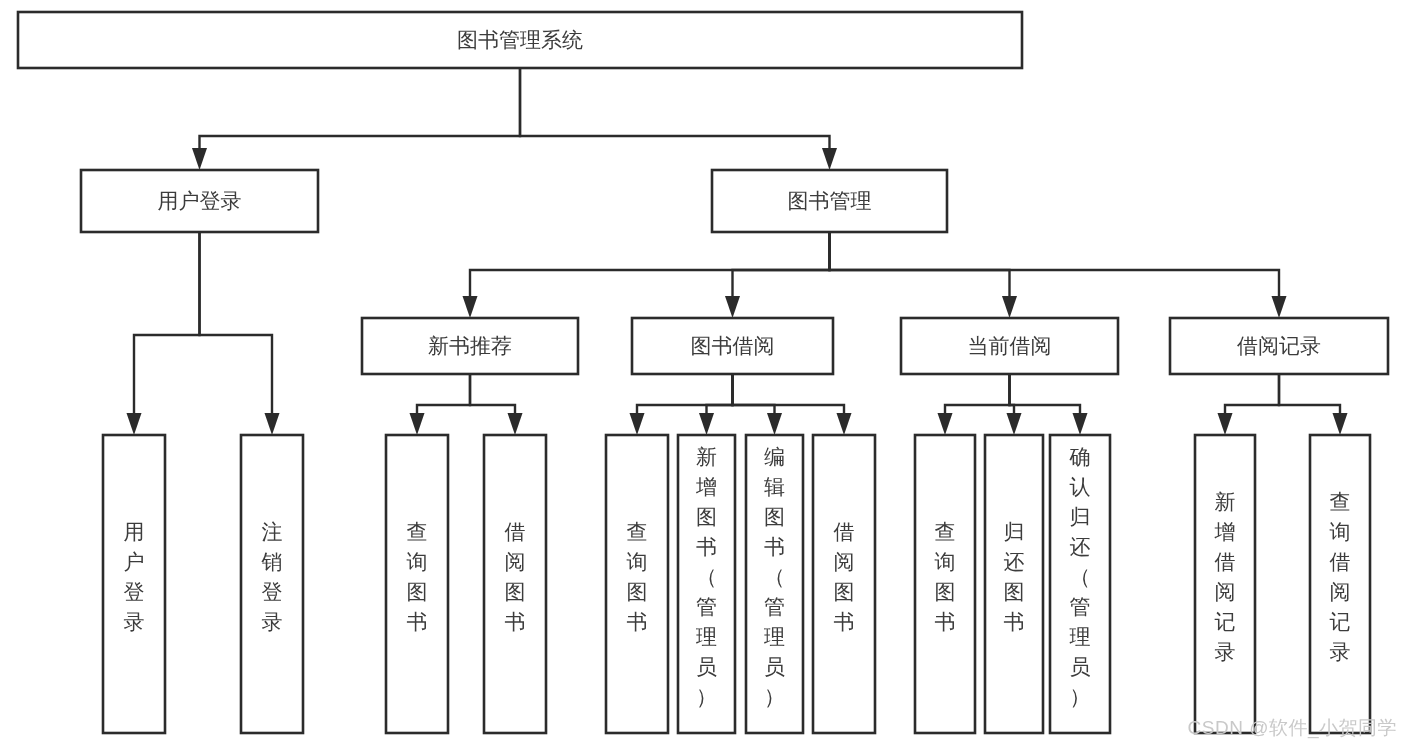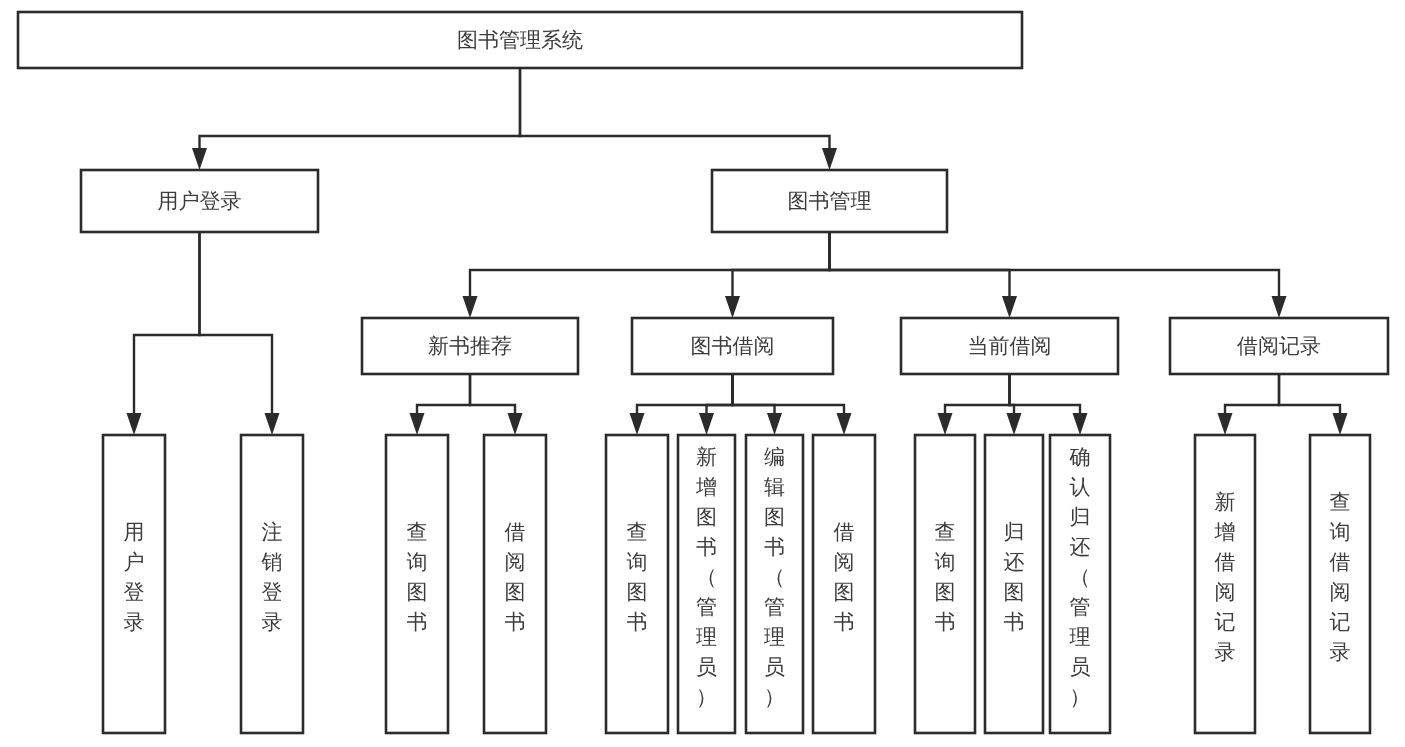--- a/index.html
+++ b/index.html
@@ -225,13 +225,14 @@
         <g>
           <rect class="node-box" x="1195" y="435" width="60" height="298"></rect>
           <text class="node-label-v" x="1225" y="0"><tspan x="1225" y="509">新</tspan><tspan x="1225" y="539">增</tspan><tspan x="1225" y="569">借</tspan><tspan x="1225" y="599">阅</tspan><tspan x="1225" y="629">记</tspan><tspan x="1225" y="659">录</tspan></text>
         </g>
         <g>
           <rect class="node-box" x="1310" y="435" width="60" height="298"></rect>
           <text class="node-label-v" x="1340" y="0"><tspan x="1340" y="509">查</tspan><tspan x="1340" y="539">询</tspan><tspan x="1340" y="569">借</tspan><tspan x="1340" y="599">阅</tspan><tspan x="1340" y="629">记</tspan><tspan x="1340" y="659">录</tspan></text>
         </g>
       </g>
   </svg>
+  <div class="watermark-text">CSDN @软件_小贺同学</div>
 </div>
 
 </body></html>

